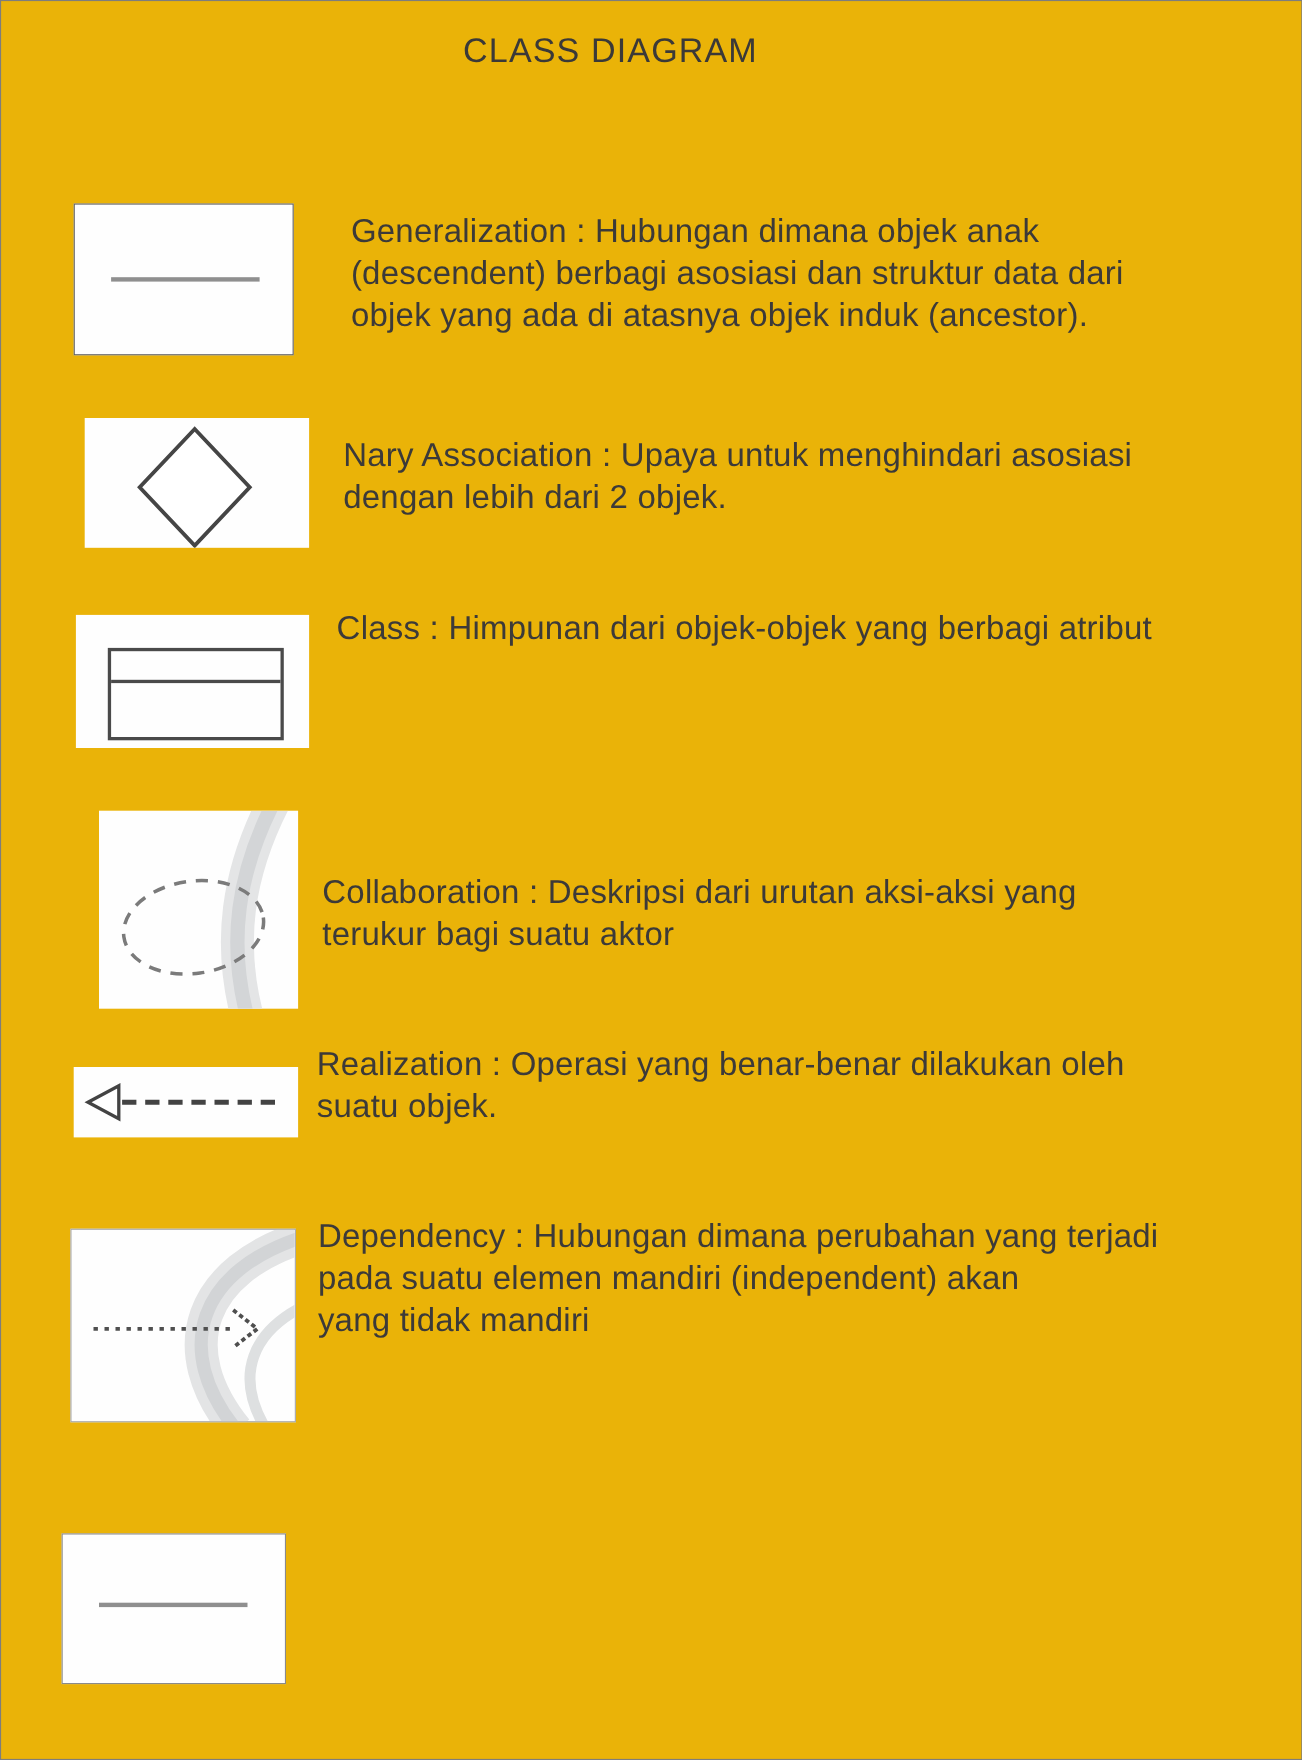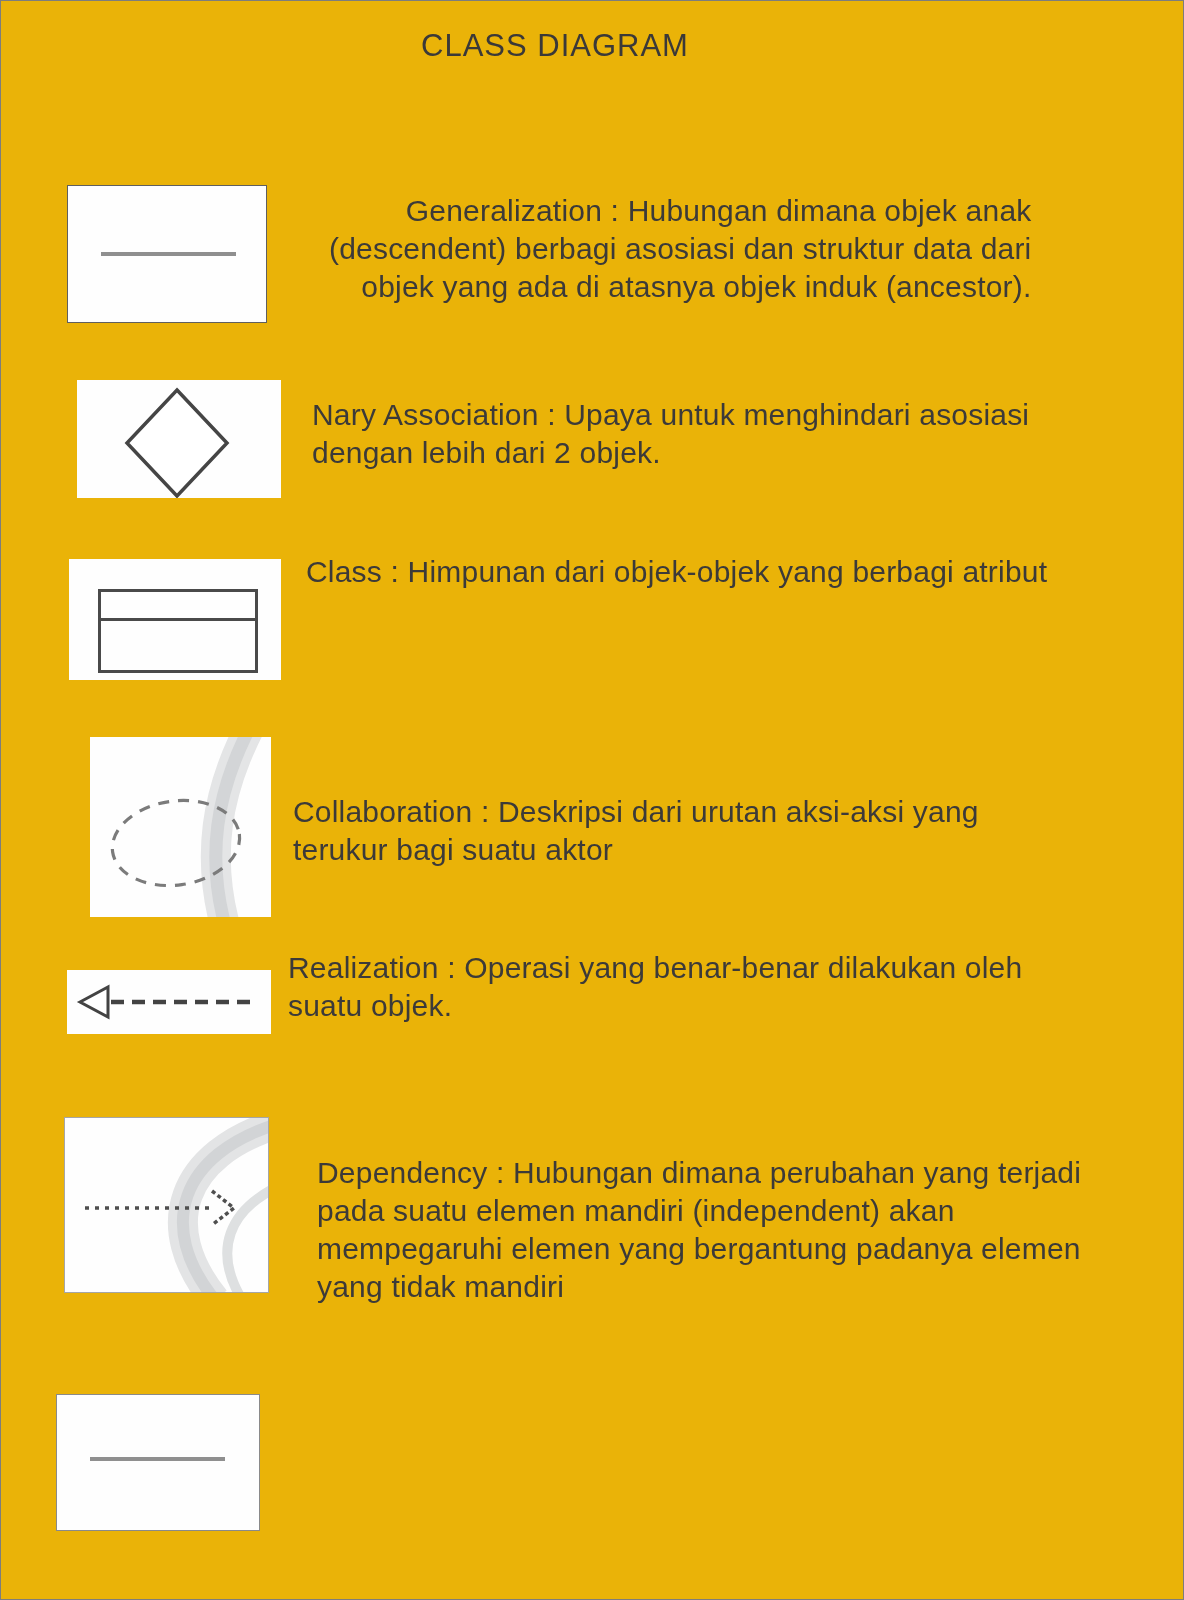--- a/index.html
+++ b/index.html
@@ -28,21 +28,21 @@
 </head>
 <body>
 
 <div id="page">
 
   <div class="page-title">CLASS DIAGRAM</div>
 
   <div class="symbol-box" style="left:66px;top:184px;width:200px;height:138px;border:1px solid #5f5f5f;">
     <div class="hline" style="left:33px;top:66px;width:135px;"></div>
   </div>
-  <div class="row-text" style="left:328px;top:191px;text-align:right;">
+  <div class="row-text" style="left:318px;top:191px;">
     <div>Generalization : Hubungan dimana objek anak</div>
     <div>(descendent) berbagi asosiasi dan struktur data dari</div>
     <div>objek yang ada di atasnya objek induk (ancestor).</div>
   </div>
 
   <div class="symbol-box" style="left:76px;top:379px;width:204px;height:118px;">
     <svg width="204" height="118" viewBox="0 0 204 118">
       <polygon points="100,10 150,63 100,116 50,63" fill="#ffffff" stroke="#454545" stroke-width="3.5" stroke-linejoin="miter"></polygon>
     </svg>
   </div>
@@ -85,24 +85,23 @@
 
   <div class="symbol-box" style="left:63px;top:1116px;width:205px;height:176px;border:1px solid #a6a6a6;overflow:hidden;">
     <svg width="203" height="174" viewBox="0 0 203 174">
       <path d="M212,6 C116,36 90,108 150,182" fill="none" stroke="#e3e4e5" stroke-width="30"></path>
       <path d="M212,6 C116,36 90,108 150,182" fill="none" stroke="#d2d4d6" stroke-width="12"></path>
       <path d="M214,68 C164,92 148,132 176,180" fill="none" stroke="#dee0e1" stroke-width="10"></path>
       <line x1="20" y1="90" x2="146" y2="90" stroke="#4f4f4f" stroke-width="3.5" stroke-dasharray="4 6"></line>
       <path d="M147,73 L169,90 L147,107" fill="none" stroke="#4f4f4f" stroke-width="3.5" stroke-dasharray="4 3"></path>
     </svg>
   </div>
-  <div class="row-text" style="left:288px;top:1153px;margin-left:28px;">
+  <div class="row-text" style="left:288px;top:1105px;">
     <div>Dependency : Hubungan dimana perubahan yang terjadi</div>
     <div>pada suatu elemen mandiri (independent) akan</div>
-    <div>mempegaruhi elemen yang bergantung padanya elemen</div>
     <div>yang tidak mandiri</div>
   </div>
 
   <div class="symbol-box" style="left:55px;top:1393px;width:204px;height:137px;border:1px solid #8a8a8a;">
     <div class="hline" style="left:33px;top:62px;width:135px;"></div>
   </div>
   <div class="row-text" style="left:283px;top:1391px;">
   </div>
 
 </div>

